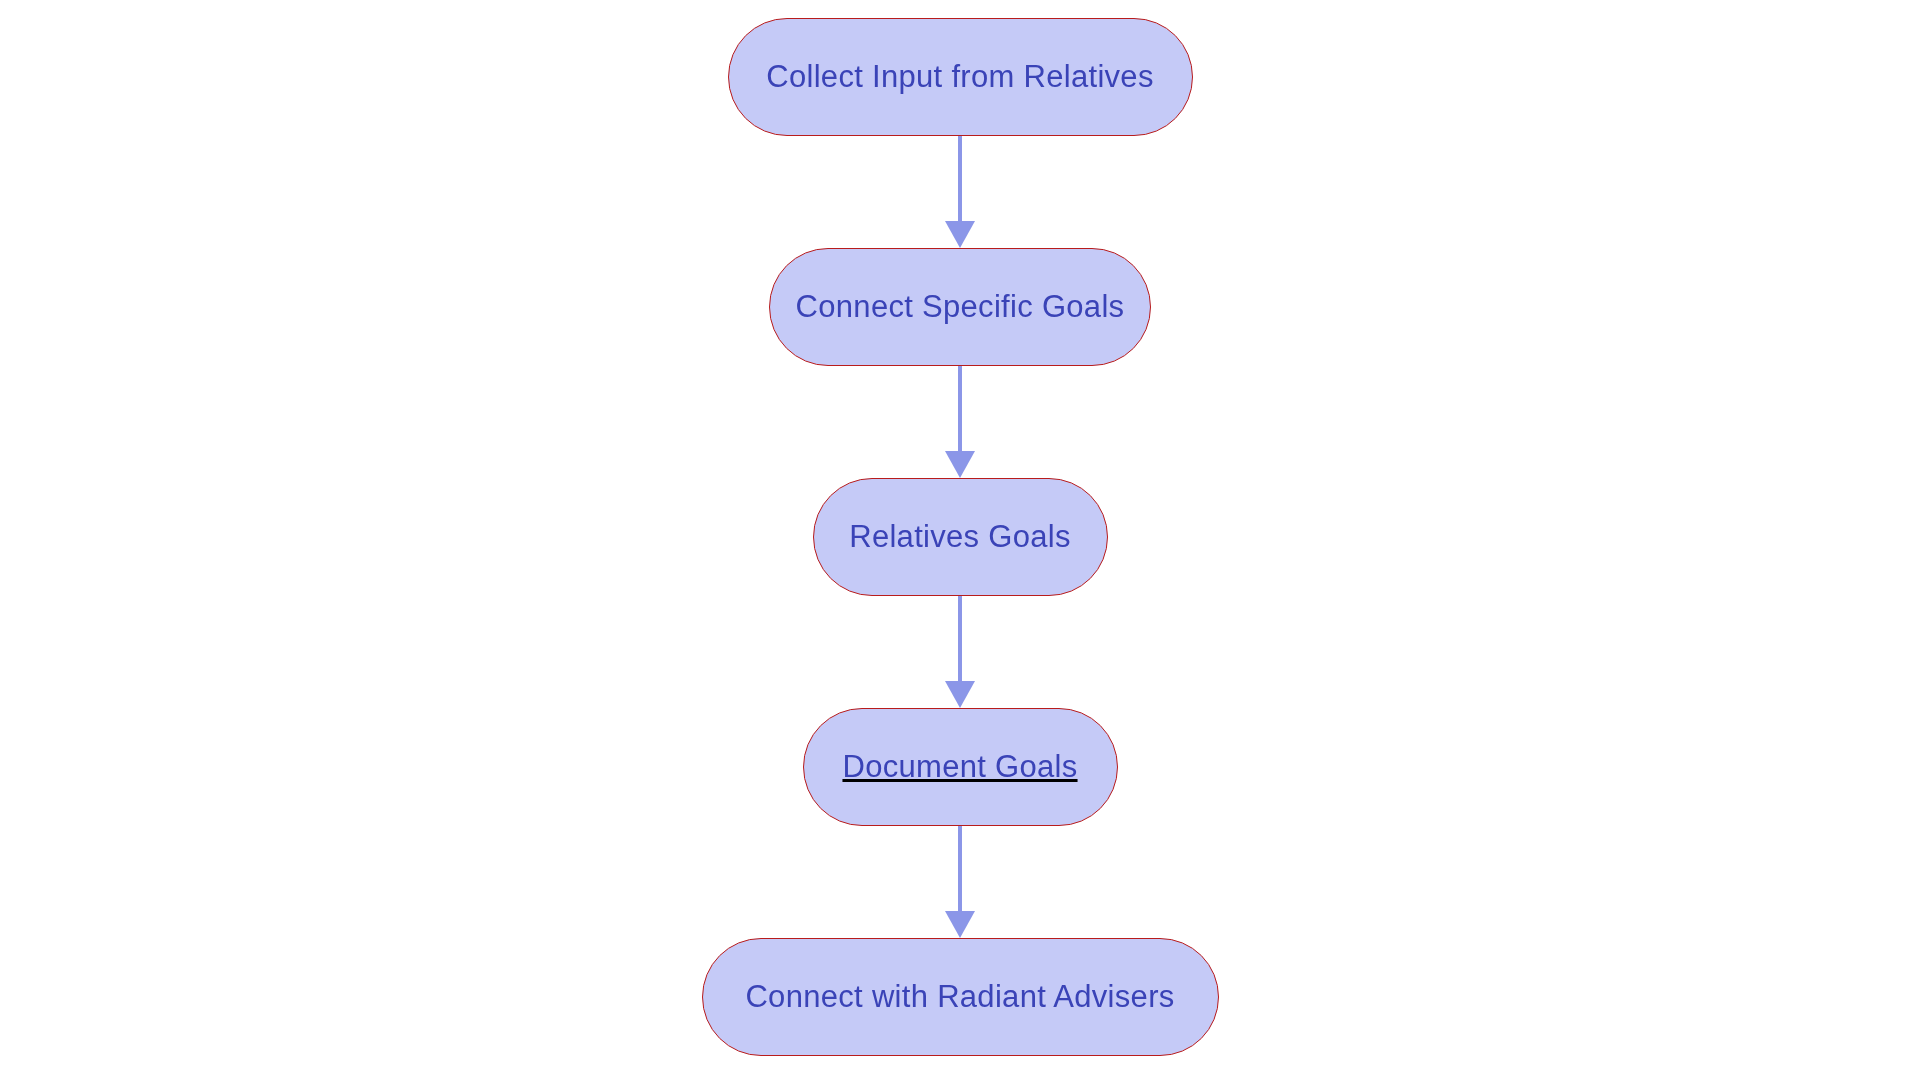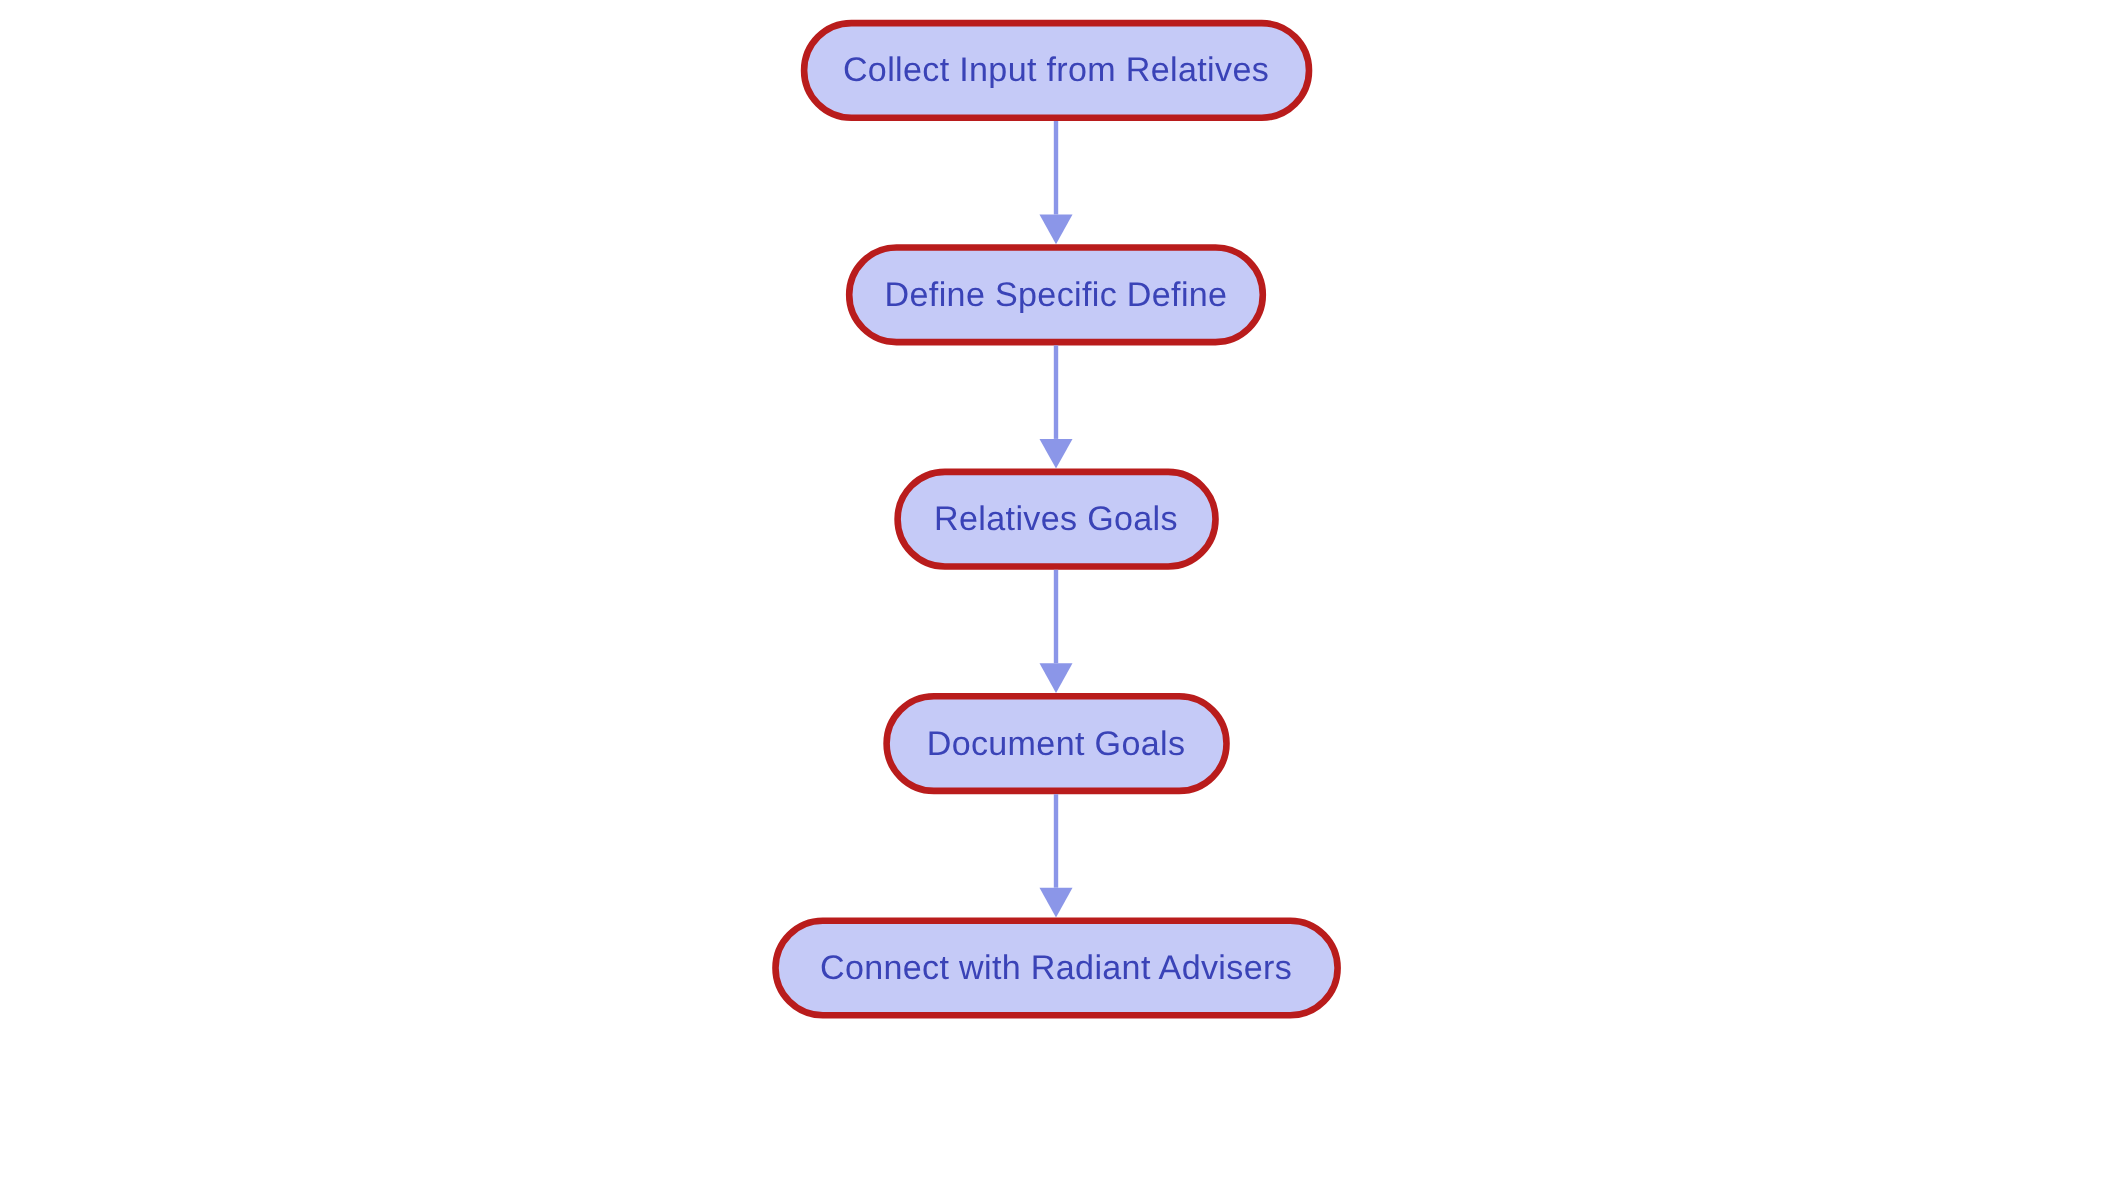--- a/index.html
+++ b/index.html
@@ -14,41 +14,41 @@
   .canvas {
     width: 1920px;
     height: 1083px;
     display: flex;
     flex-direction: column;
     align-items: center;
     padding-top: 18px;
     box-sizing: border-box;
   }
   .node {
-    height: 92px;
+    height: 118px;
     border-radius: 60px;
     background: #c5caf7;
-    border: 6px solid #b91c1c;
+    border: 1px solid #b91c1c;
     display: flex;
     align-items: center;
     justify-content: center;
     box-sizing: border-box;
     flex: 0 0 auto;
   }
   .node-label {
     color: #3a43b7;
     font-size: 31px;
     letter-spacing: 0.3px;
     white-space: nowrap;
   }
   
   .node.n1 { width: 465px; }
   .node.n2 { width: 382px; }
   .node.n3 { width: 295px; }
-  .node.n4 { width: 315px; }
+  .node.n4 { width: 315px; text-decoration: underline; }
   .node.n5 { width: 517px; }
 
   .arrow {
     height: 112px;
     display: flex;
     flex-direction: column;
     align-items: center;
     flex: 0 0 auto;
   }
   .arrow-line {
@@ -73,21 +73,21 @@
   <div class="node n1">
     <span class="node-label">Collect Input from Relatives</span>
   </div>
 
   <div class="arrow">
     <div class="arrow-line"></div>
     <div class="arrow-head"></div>
   </div>
 
   <div class="node n2">
-    <span class="node-label">Define Specific Define</span>
+    <span class="node-label">Connect Specific Goals</span>
   </div>
 
   <div class="arrow">
     <div class="arrow-line"></div>
     <div class="arrow-head"></div>
   </div>
 
   <div class="node n3">
     <span class="node-label">Relatives Goals</span>
   </div>

